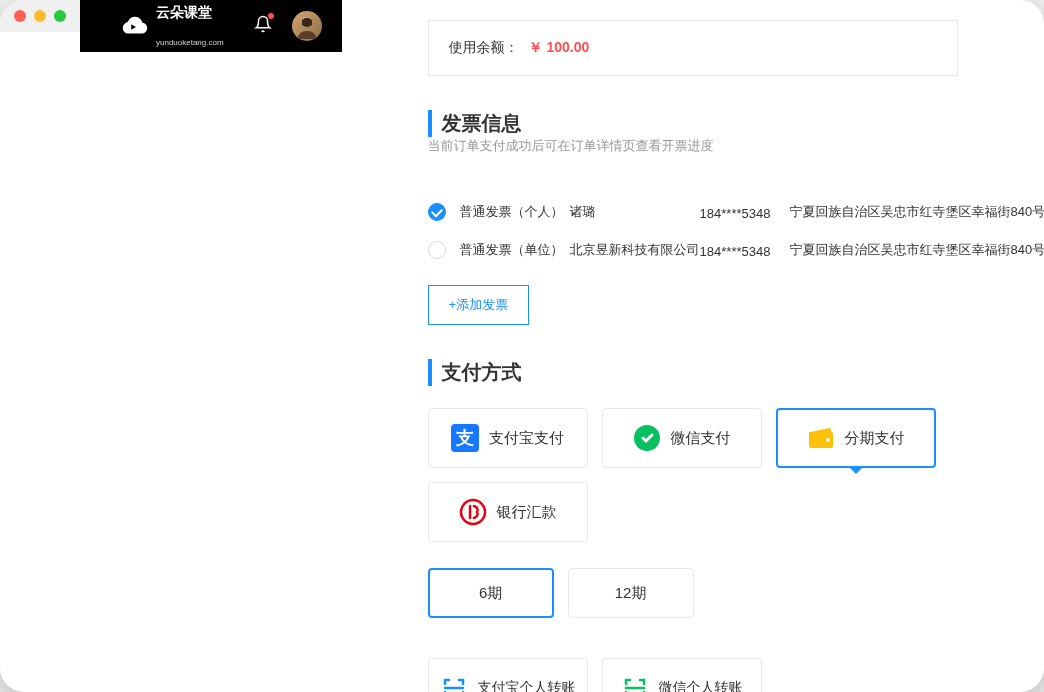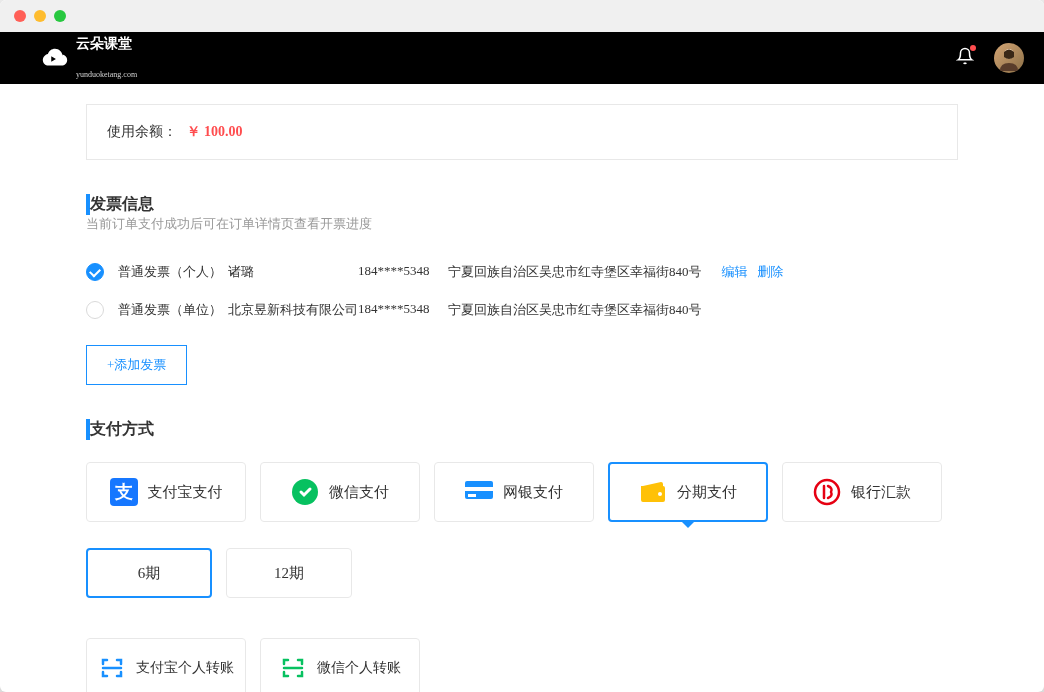--- a/index.html
+++ b/index.html
@@ -8,26 +8,25 @@
       box-sizing: border-box;
     }
     body {
       font-family: -apple-system, BlinkMacSystemFont, "Segoe UI", "PingFang SC", "Microsoft YaHei", sans-serif;
       background: #f5f5f5;
     }
     .browser-window {
       width: 1044px;
       height: 692px;
       background: #fff;
-      border-radius: 6px;
+      border-radius: 24px;
       overflow: hidden;
       box-shadow: 0 10px 40px rgba(0,0,0,0.3);
       display: flex;
-      flex-direction: column;
-      font-family: Liberation Serif, serif;
+      flex-direction: row;
     }
     .titlebar {
       height: 32px;
       background: #f0f0f0;
       display: flex;
       align-items: center;
       padding: 0 14px;
       gap: 8px;
     }
     .traffic-light {
@@ -143,36 +142,37 @@
     }
     .balance-amount {
       color: #ff4d4f;
       font-weight: 600;
       margin-left: 6px;
     }
     .section {
       margin-top: 34px;
     }
     .section-title {
-      font-size: 16px;
+      font-size: 20px;
       font-weight: 600;
       color: #333;
+      padding-left: 10px;
       border-left: 4px solid #1890ff;
     }
     .section-subtitle {
       font-size: 13px;
       color: #999;
       margin-top: 0;
     }
     .invoice-list {
       margin-top: 20px;
     }
     .invoice-row {
       display: flex;
-      align-items: flex-start;
+      align-items: flex-end;
       padding: 10px 0;
       font-size: 13px;
       color: #333;
     }
     .radio {
       width: 18px;
       height: 18px;
       border-radius: 50%;
       border: 1px solid #d9d9d9;
       margin-right: 14px;
@@ -393,30 +393,20 @@
         </div>
         <div class="payment-card">
           <div class="pay-icon">
             <svg width="28" height="28" viewBox="0 0 28 28">
                 <circle cx="14" cy="14" r="13" fill="#07c160"></circle>
                 <path d="M10 14 L13 17 L19 11" stroke="#fff" stroke-width="3" fill="none" stroke-linecap="round"></path>
               </svg>
           </div>
           <span>微信支付</span>
         </div>
-        <div class="payment-card">
-          <div class="pay-icon">
-            <svg width="28" height="22" viewBox="0 0 28 22">
-                <rect width="28" height="18" y="0" rx="2" fill="#1890ff"></rect>
-                <rect width="28" height="4" y="6" fill="#fff"></rect>
-                <rect width="8" height="3" x="3" y="13" fill="#fff"></rect>
-              </svg>
-          </div>
-          <span>网银支付</span>
-        </div>
         <div class="payment-card selected">
           <div class="pay-icon">
             <svg width="28" height="24" viewBox="0 0 28 24">
                 <path d="M2 6 L2 20 Q2 22 4 22 L24 22 Q26 22 26 20 L26 8 Q26 6 24 6 Z M4 6 L22 2 Q24 2 24 4 L24 6" fill="#ffc107"></path>
                 <circle cx="21" cy="14" r="2" fill="#fff"></circle>
               </svg>
           </div>
           <span>分期支付</span>
         </div>
         <div class="payment-card">

